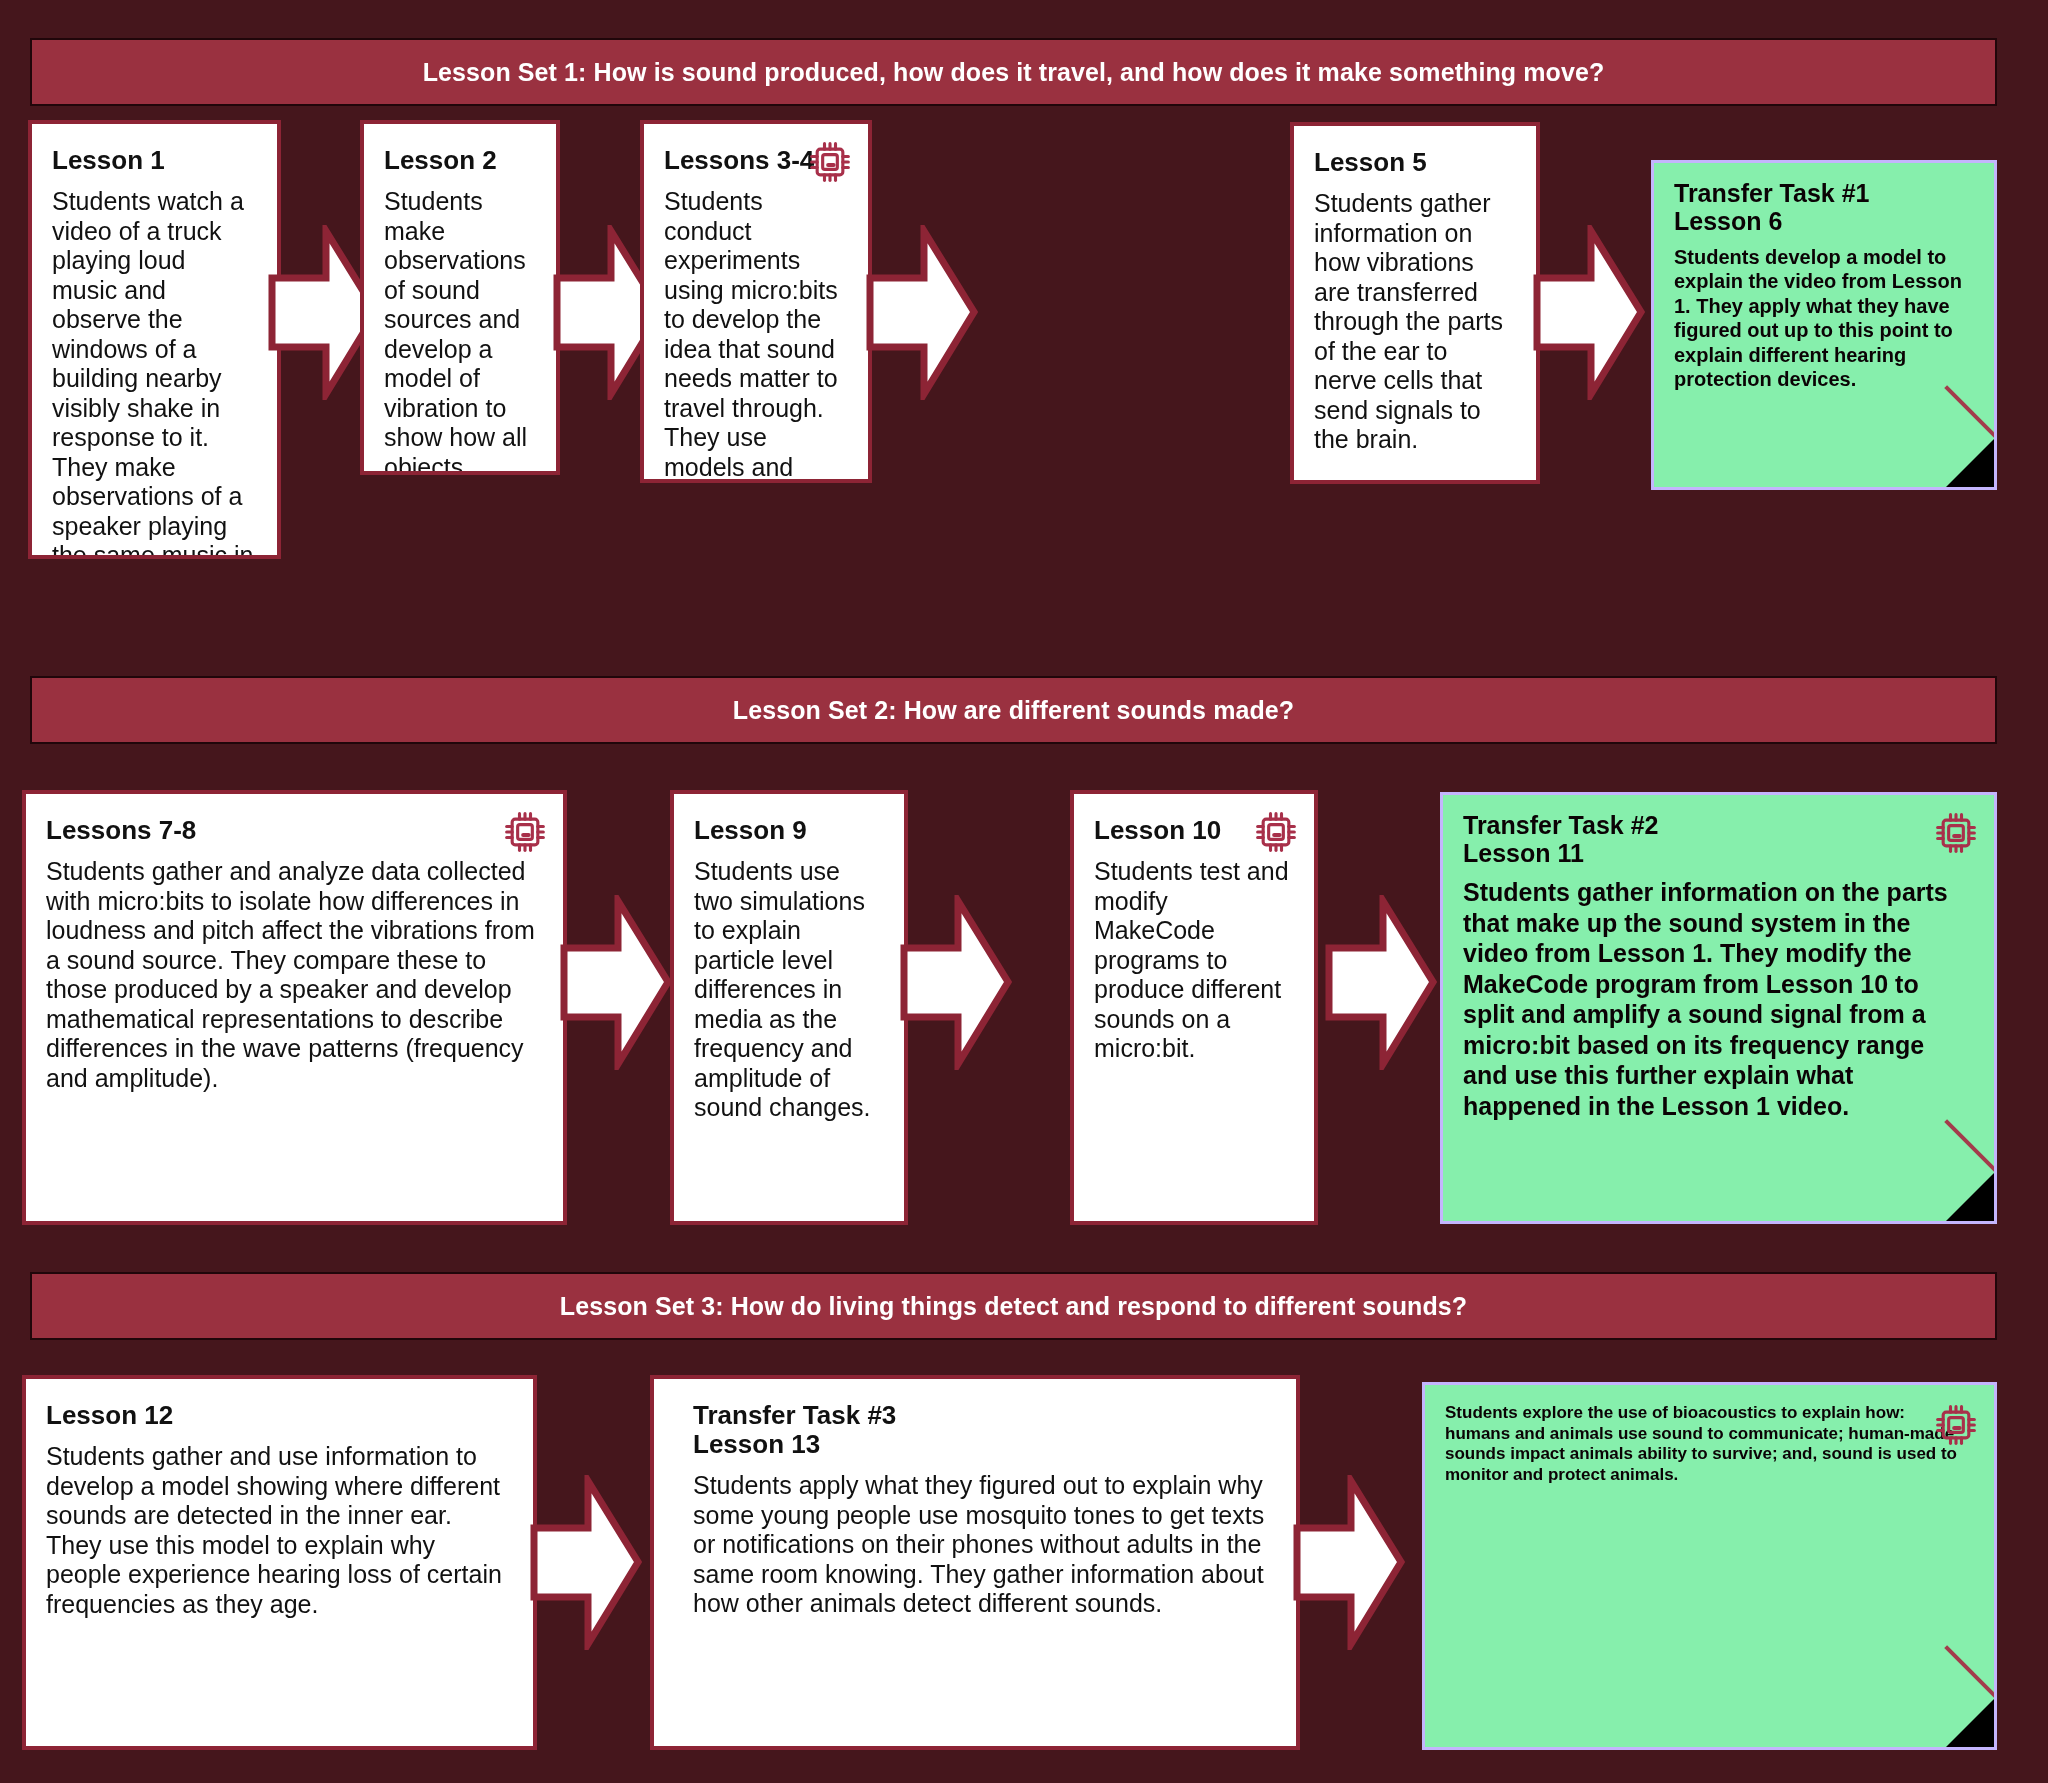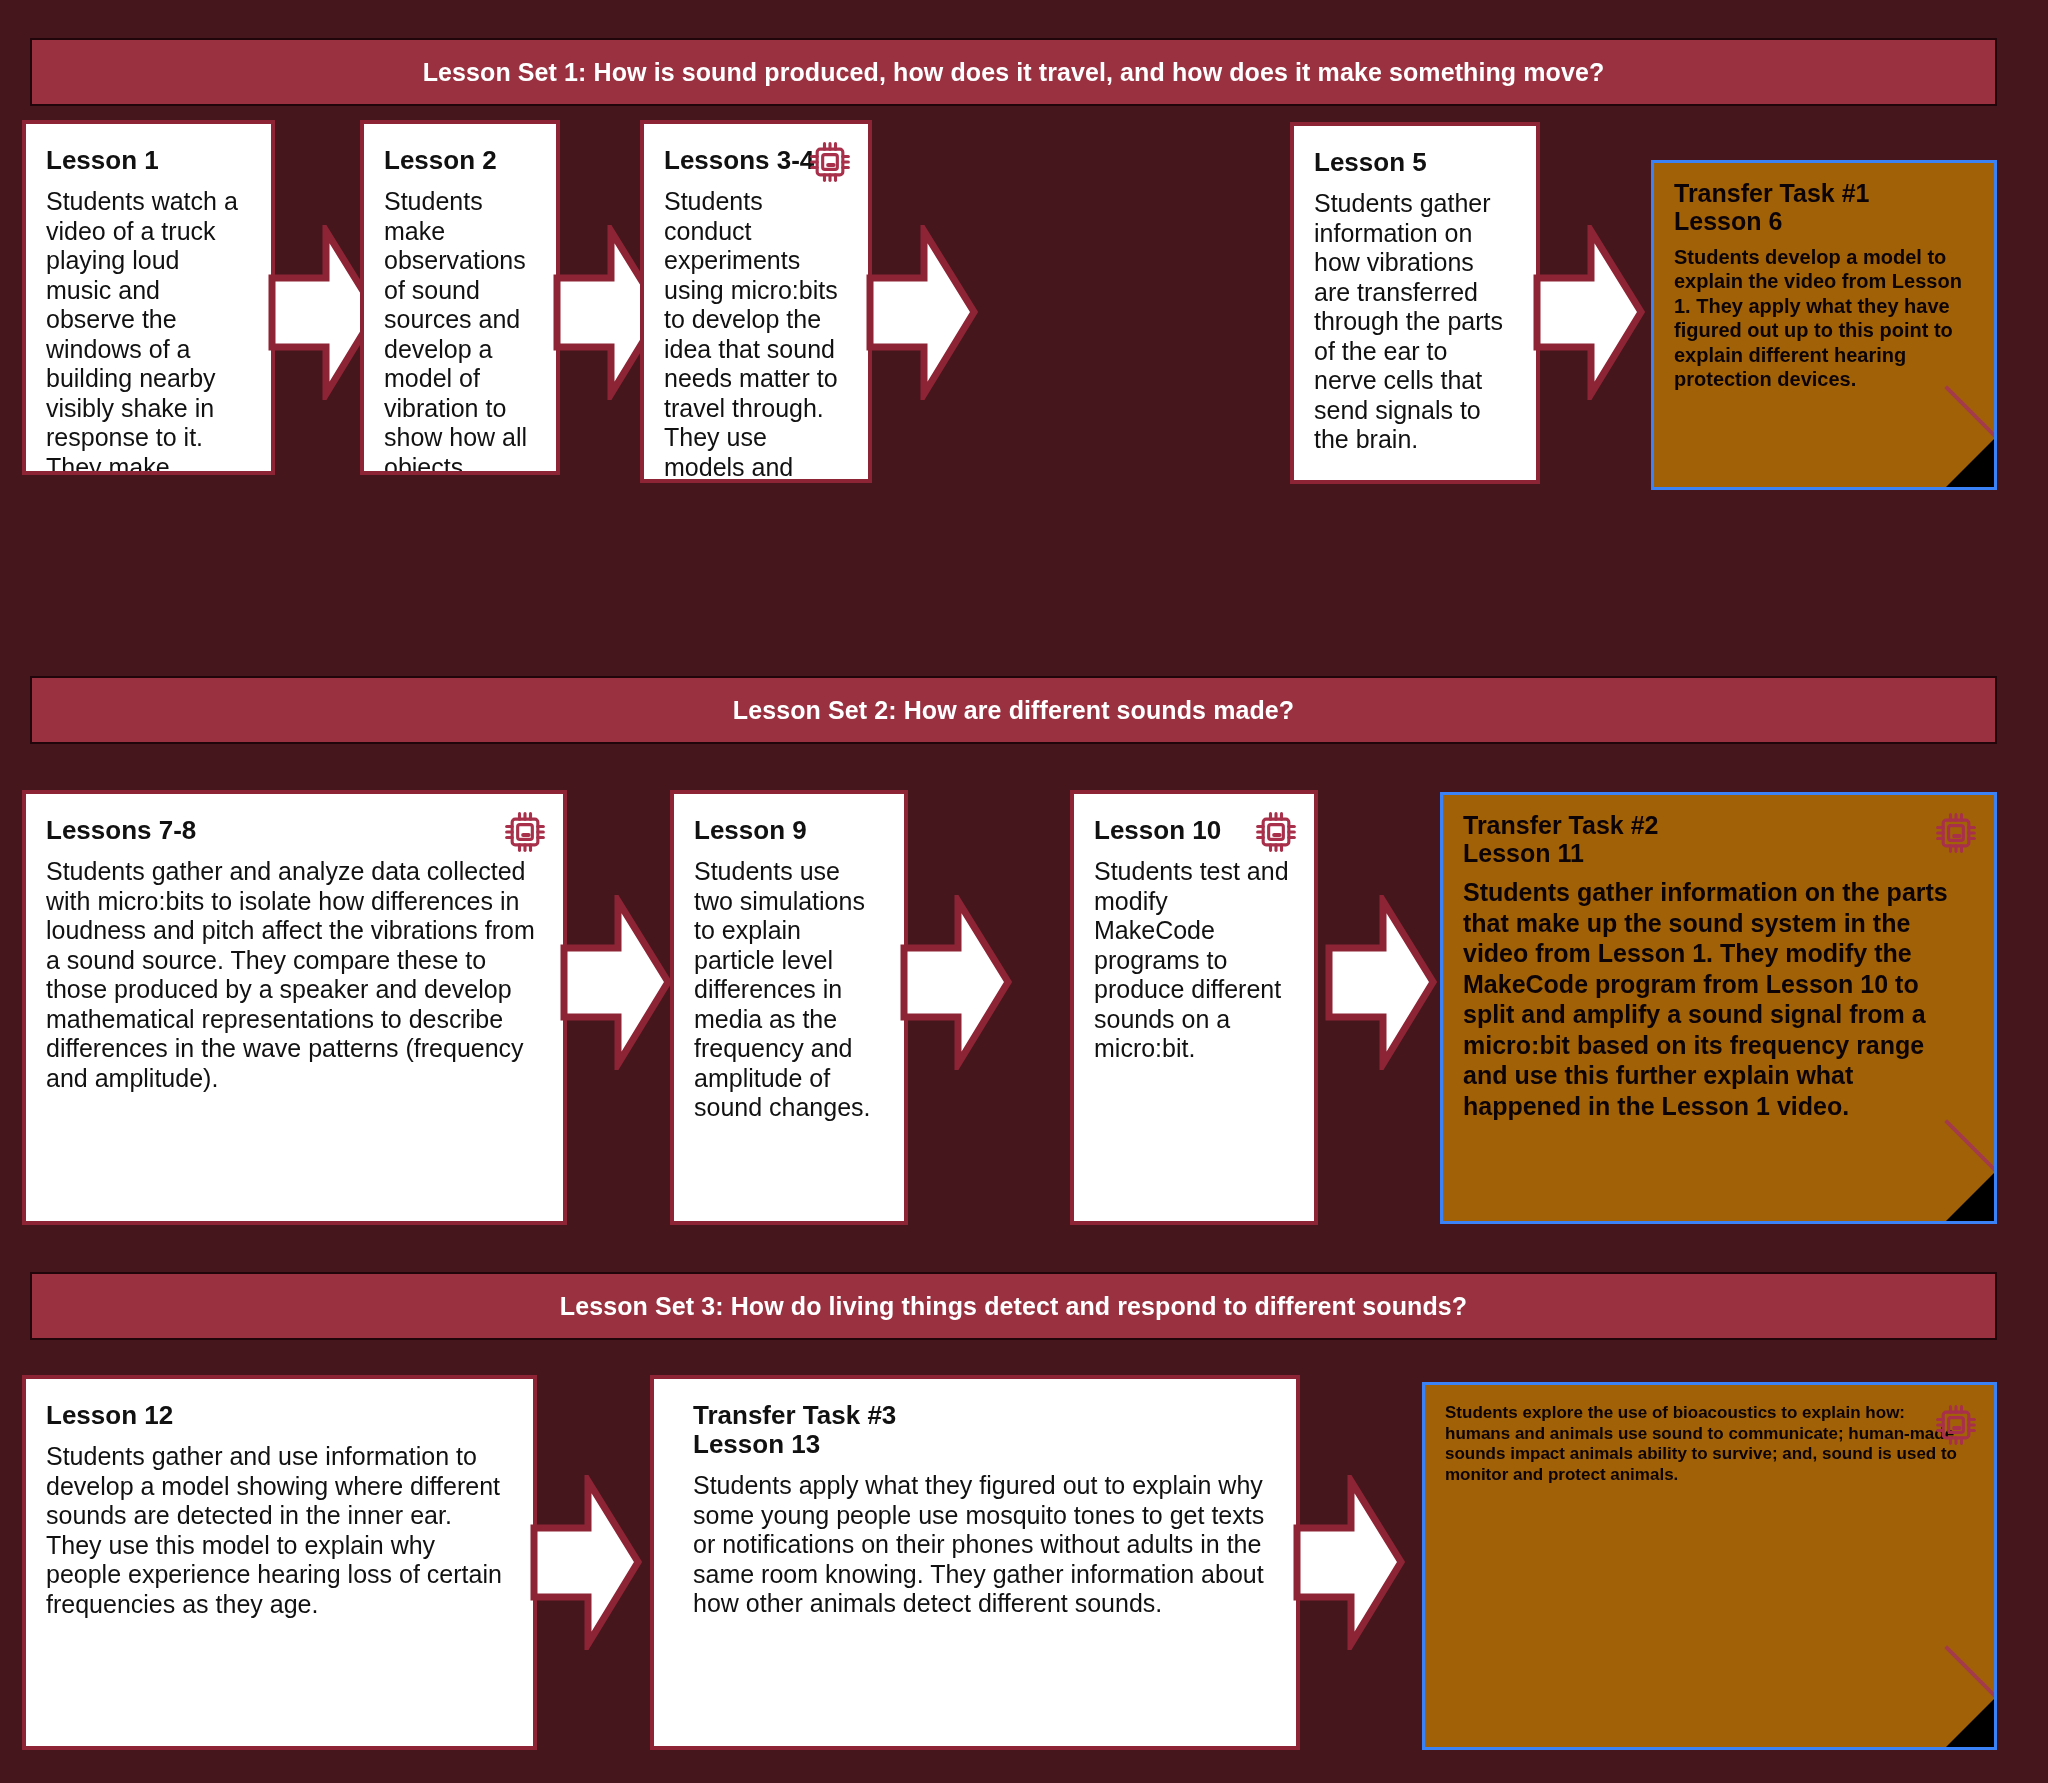--- a/index.html
+++ b/index.html
@@ -46,22 +46,22 @@
     position: absolute;
     border: 4px solid #8d2435;
     padding: 22px 20px 14px 20px;
     overflow: hidden;
   }
   .card.white {
     background: #ffffff;
     border-color: #8d2435;
   }
   .card.dark {
-    background: #a16207;
-    border: 3px solid #3b82f6;
+    background: #86efac;
+    border: 3px solid #c4b5fd;
   }
 
   .card-title {
     font-size: 26px;
     font-weight: bold;
     color: #111111;
     line-height: 1.12;
     margin: 0 0 12px 0;
     white-space: pre-line;
   }
@@ -115,21 +115,21 @@
 </style>
 </head>
 <body>
 
 <div class="board">
 
   <div class="banner" style="top:38px;">
     <span class="banner-text">Lesson Set 1: How is sound produced, how does it travel, and how does it make something move?</span>
   </div>
 
-  <div class="card white" style="left:22px; top:120px; width:253px; height:355px;">
+  <div class="card white" style="left:28px; top:120px; width:253px; height:439px;">
     <p class="card-title">Lesson 1</p>
     <p class="card-body">Students watch a video of a truck playing loud music and observe the windows of a building nearby visibly shake in response to it. They make observations of a speaker playing the same music in the classroom.</p>
   </div>
 
   <div class="arrow" style="left:268px; top:225px;">
     <svg width="112" height="175" viewBox="0 0 112 175">
       <polygon points="4,53 58,53 58,6 108,87 58,169 58,122 4,122" fill="#ffffff" stroke="#8d2435" stroke-width="7" stroke-linejoin="miter"></polygon>
     </svg>
   </div>
 

